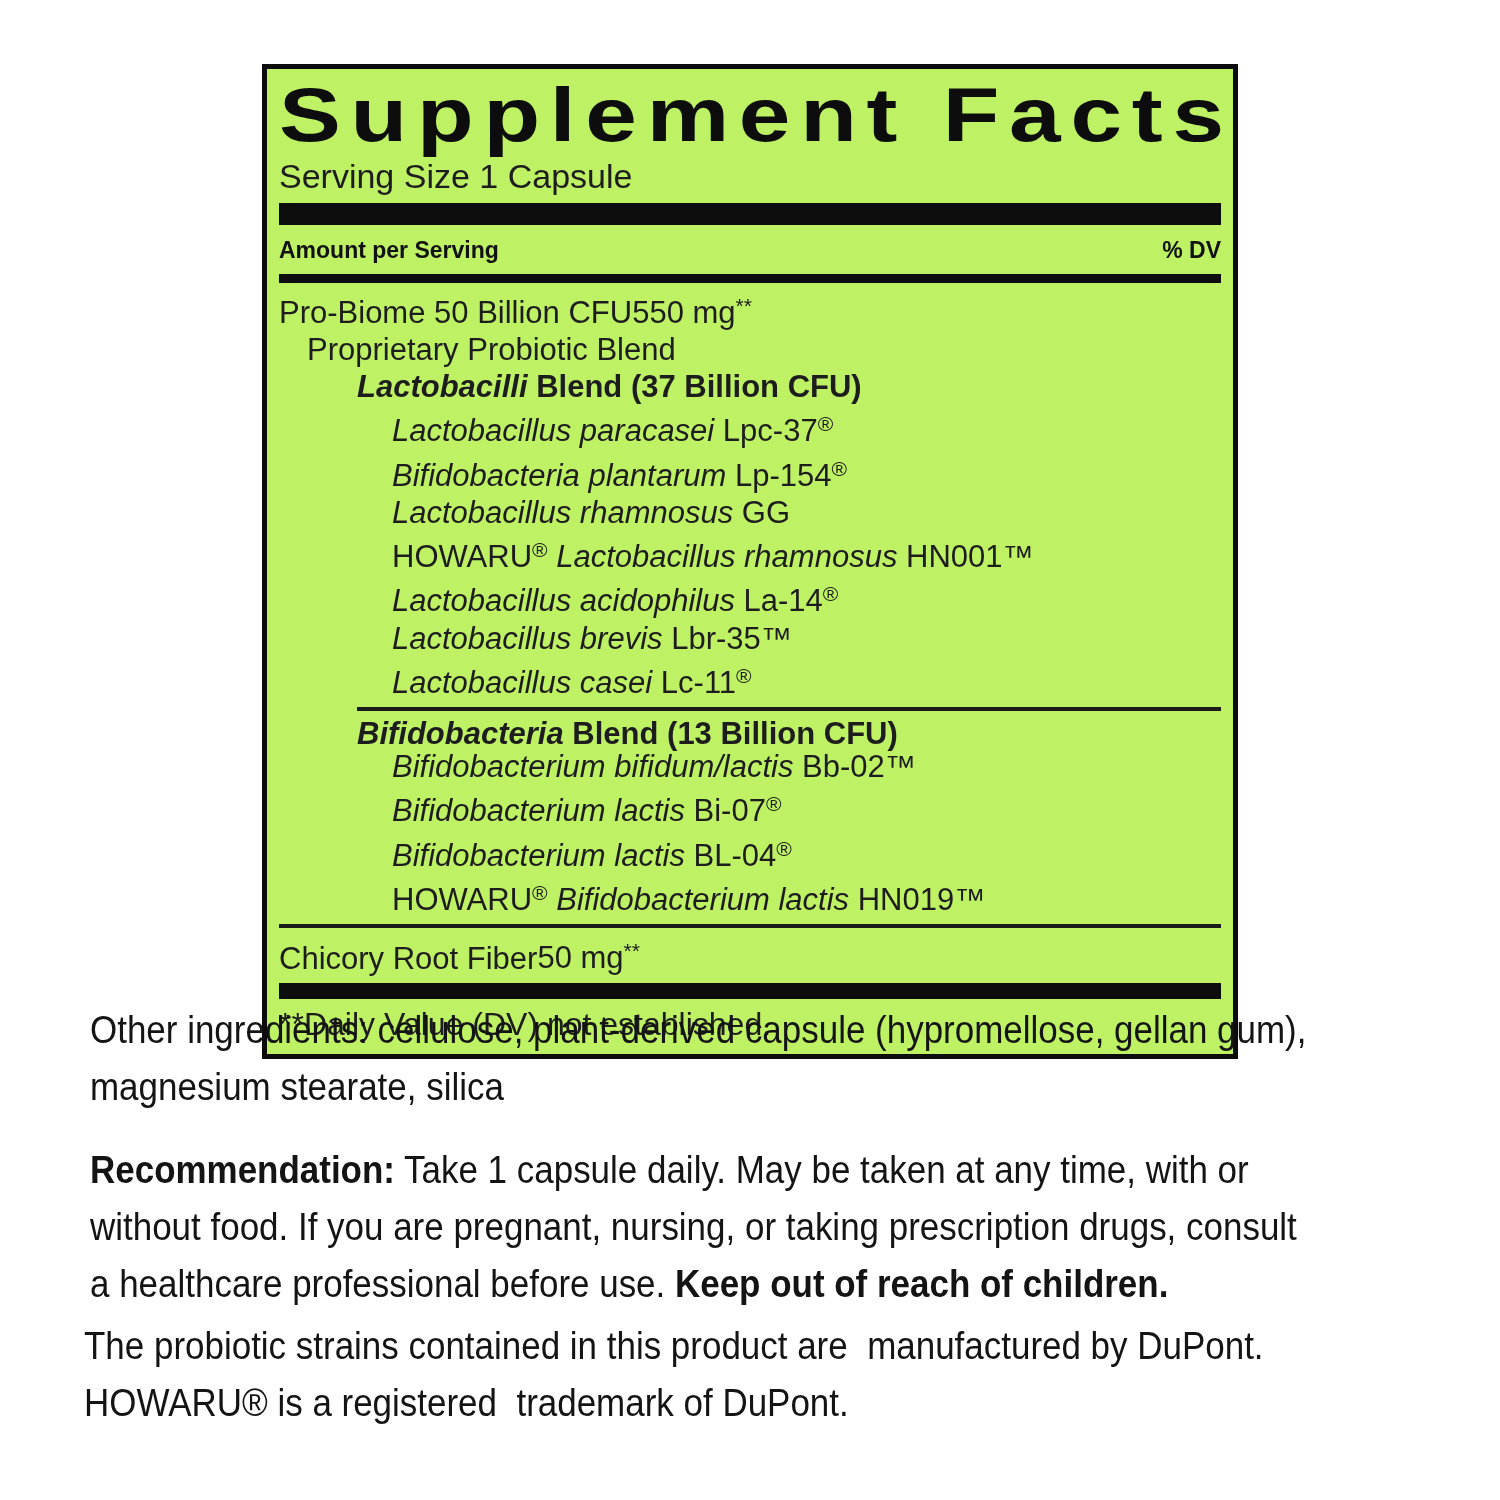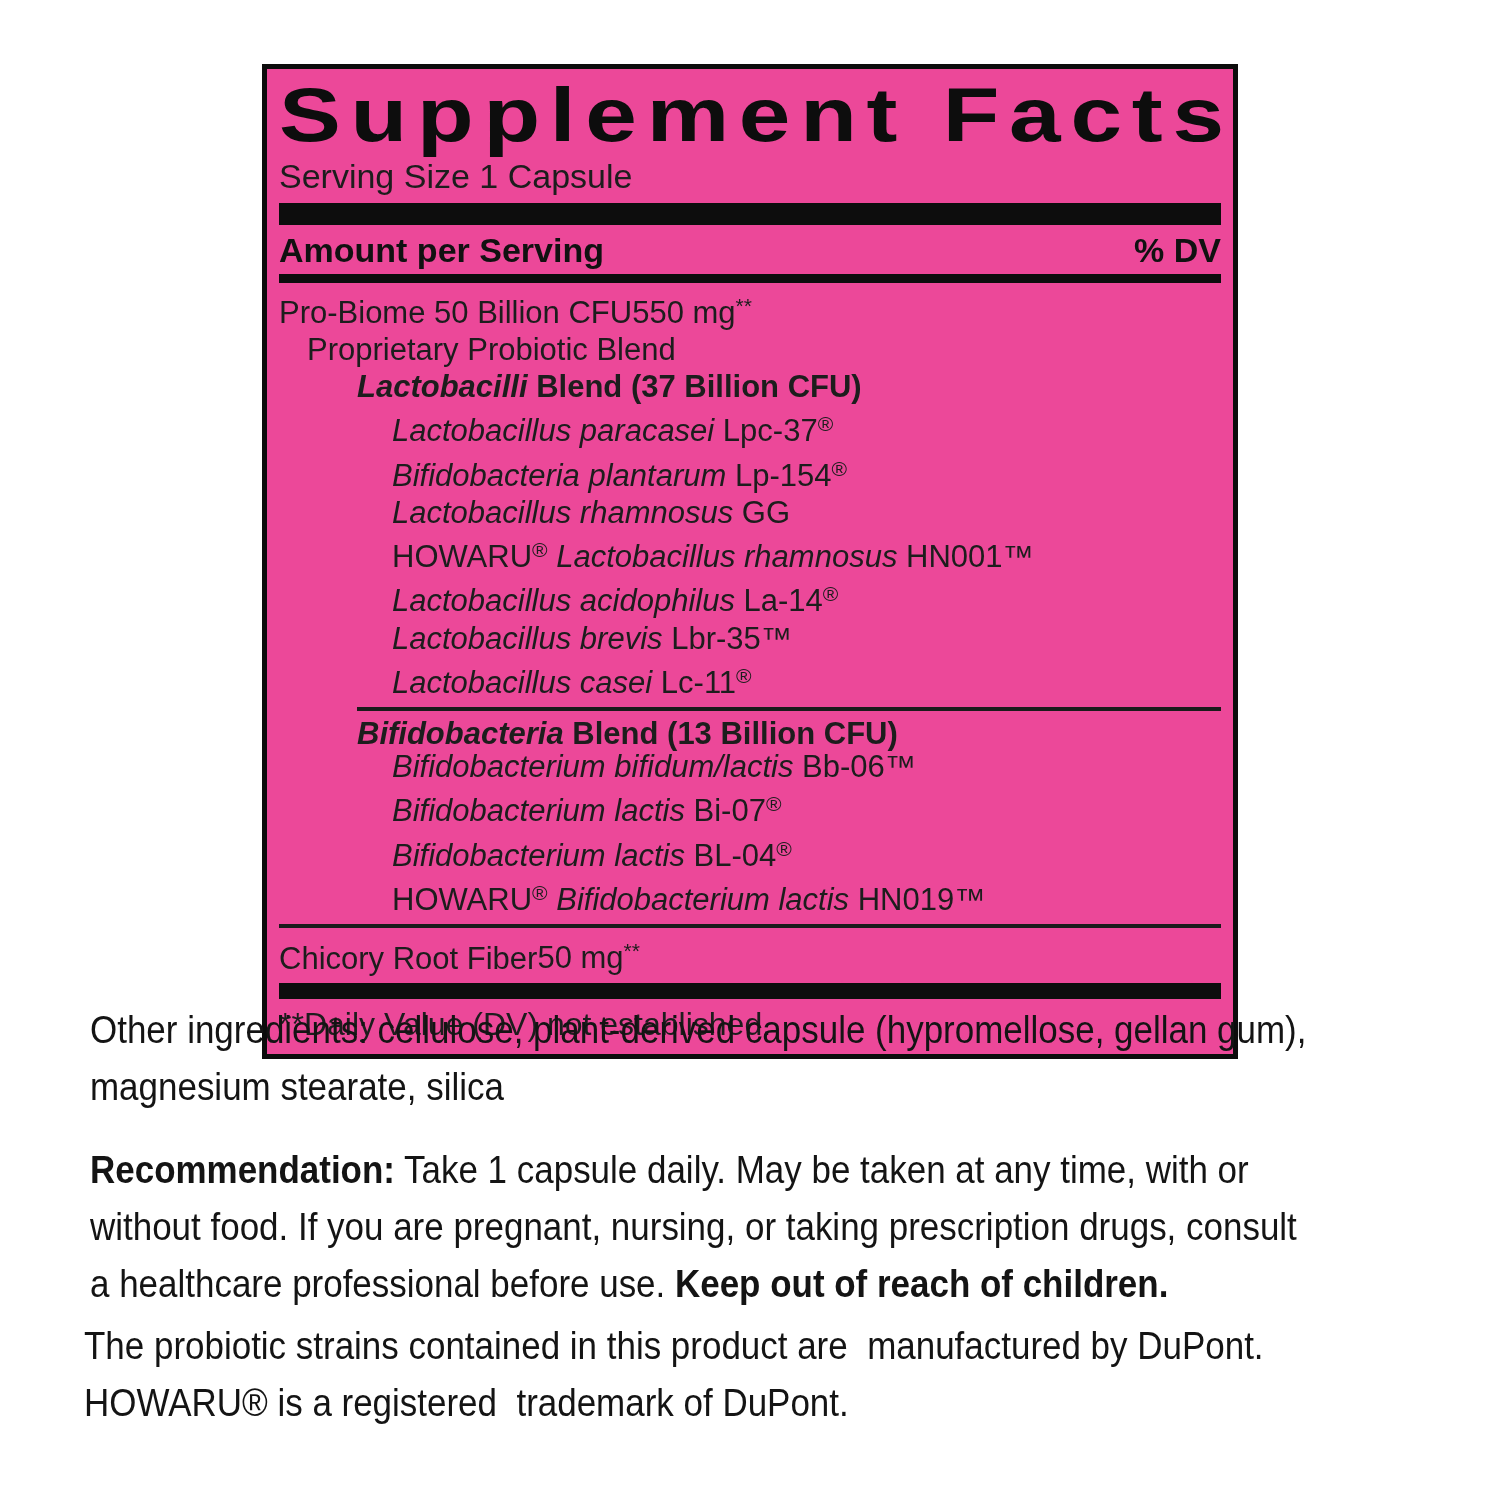--- a/index.html
+++ b/index.html
@@ -14,21 +14,21 @@
     overflow: hidden;
   }
   .facts-box {
     position: absolute;
     left: 262px;
     top: 64px;
     width: 976px;
     border: 5px solid #0c0c0c;
     box-sizing: border-box;
     padding: 8px 12px 8px;
-    background: #ec4899;
+    background: #bef264;
   }
   .sf-title {
     font-weight: bold;
     font-size: 76px;
     line-height: 68px;
     letter-spacing: 8px;
     white-space: nowrap;
     transform: scaleX(1.22);
     transform-origin: 0 50%;
     color: #0d0d0d;
@@ -43,21 +43,21 @@
   .bar-thick {
     height: 22px;
     background: #0d0d0d;
     margin-top: 6px;
   }
   .hdr-row {
     display: flex;
     justify-content: space-between;
     align-items: baseline;
     font-weight: bold;
-    font-size: 34px;
+    font-size: 23px;
     line-height: 40px;
     padding: 5px 0 4px;
     color: #111;
     gap: 34px;
   }
   .bar-thin {
     height: 9px;
     background: #0d0d0d;
   }
   .rows { margin-top: 4px; }
@@ -130,21 +130,21 @@
       <div class="row"><div class="left ind2"><span class="i">Lactobacilli</span><span> Blend (37 Billion CFU)</span></div></div>
       <div class="row"><div class="left ind3"><span class="i">Lactobacillus paracasei</span><span> Lpc-37</span><span class="sup">®</span></div></div>
       <div class="row"><div class="left ind3"><span class="i">Bifidobacteria plantarum</span><span> Lp-154</span><span class="sup">®</span></div></div>
       <div class="row"><div class="left ind3"><span class="i">Lactobacillus rhamnosus</span><span> GG</span></div></div>
       <div class="row"><div class="left ind3"><span>HOWARU</span><span class="sup">®</span><span class="i"> Lactobacillus rhamnosus</span><span> HN001™</span></div></div>
       <div class="row"><div class="left ind3"><span class="i">Lactobacillus acidophilus</span><span> La-14</span><span class="sup">®</span></div></div>
       <div class="row"><div class="left ind3"><span class="i">Lactobacillus brevis</span><span> Lbr-35™</span></div></div>
       <div class="row"><div class="left ind3"><span class="i">Lactobacillus casei</span><span> Lc-11</span><span class="sup">®</span></div></div>
       <div class="divider ind2"></div>
       <div class="row"><div class="left ind2"><span class="i">Bifidobacteria</span><span> Blend (13 Billion CFU)</span></div></div>
-      <div class="row tight"><div class="left ind3"><span class="i">Bifidobacterium bifidum/lactis</span><span> Bb-06™</span></div></div>
+      <div class="row tight"><div class="left ind3"><span class="i">Bifidobacterium bifidum/lactis</span><span> Bb-02™</span></div></div>
       <div class="row"><div class="left ind3"><span class="i">Bifidobacterium lactis</span><span> Bi-07</span><span class="sup">®</span></div></div>
       <div class="row"><div class="left ind3"><span class="i">Bifidobacterium lactis</span><span> BL-04</span><span class="sup">®</span></div></div>
       <div class="row"><div class="left ind3"><span>HOWARU</span><span class="sup">®</span><span class="i"> Bifidobacterium lactis</span><span> HN019™</span></div></div>
       <div class="divider ind0"></div>
       <div class="row"><div class="left ind0"><span>Chicory Root Fiber</span></div><div class="val"><span>50 mg</span><span class="sup">**</span></div></div>
     </div>
   <div class="bar-thick2"></div>
   <div class="footnote">**Daily Value (DV) not established.</div>
 </div>
 

